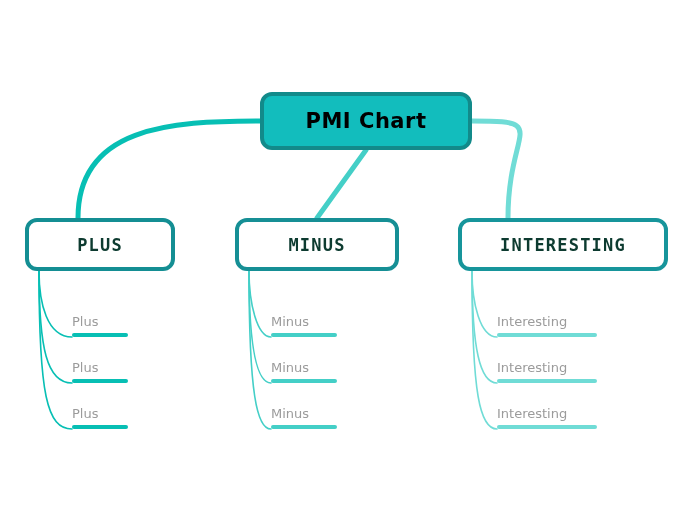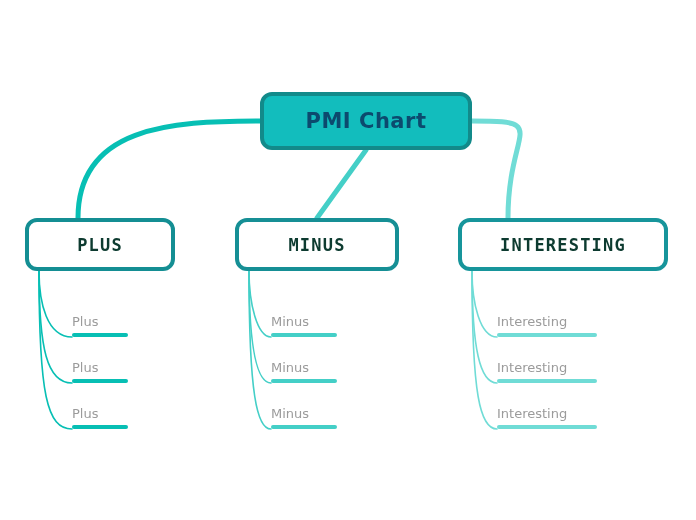--- a/index.html
+++ b/index.html
@@ -118,21 +118,21 @@
         <path d="M 249 271 C 249 349, 257 383, 271 383" stroke="#44cfc7" stroke-width="1.6" fill="none" stroke-linecap="round"></path>
         <path d="M 249 271 C 249 395, 257 429, 271 429" stroke="#44cfc7" stroke-width="1.6" fill="none" stroke-linecap="round"></path>
         <path d="M 472 121 C 552 121, 508 127, 508 218" stroke="#70dcd6" stroke-width="5" fill="none" stroke-linecap="round"></path>
         <path d="M 472 271 C 472 303, 480 337, 497 337" stroke="#70dcd6" stroke-width="1.6" fill="none" stroke-linecap="round"></path>
         <path d="M 472 271 C 472 349, 480 383, 497 383" stroke="#70dcd6" stroke-width="1.6" fill="none" stroke-linecap="round"></path>
         <path d="M 472 271 C 472 395, 480 429, 497 429" stroke="#70dcd6" stroke-width="1.6" fill="none" stroke-linecap="round"></path>
       </g>
   </svg>
 
   <div class="root-node" style="left: 260px; top: 92px; width: 212px; height: 58px; background: rgb(18, 189, 189); border-color: rgb(18, 138, 138);">
-    <span class="root-label" style="color: #0c4a6e;">PMI Chart</span>
+    <span class="root-label" style="color: #000000;">PMI Chart</span>
   </div>
 
   <div class="branch-node" id="branch-0" style="left: 25px; top: 218px; width: 150px; height: 53px; background: rgb(255, 255, 255); border-color: rgb(20, 142, 147);">
     <span class="branch-label" style="color: rgb(13, 59, 48);">PLUS</span>
   </div>
 
   <div class="branch-node" id="branch-1" style="left: 235px; top: 218px; width: 164px; height: 53px; background: rgb(255, 255, 255); border-color: rgb(22, 143, 149);">
     <span class="branch-label" style="color: rgb(13, 59, 48);">MINUS</span>
   </div>
 

